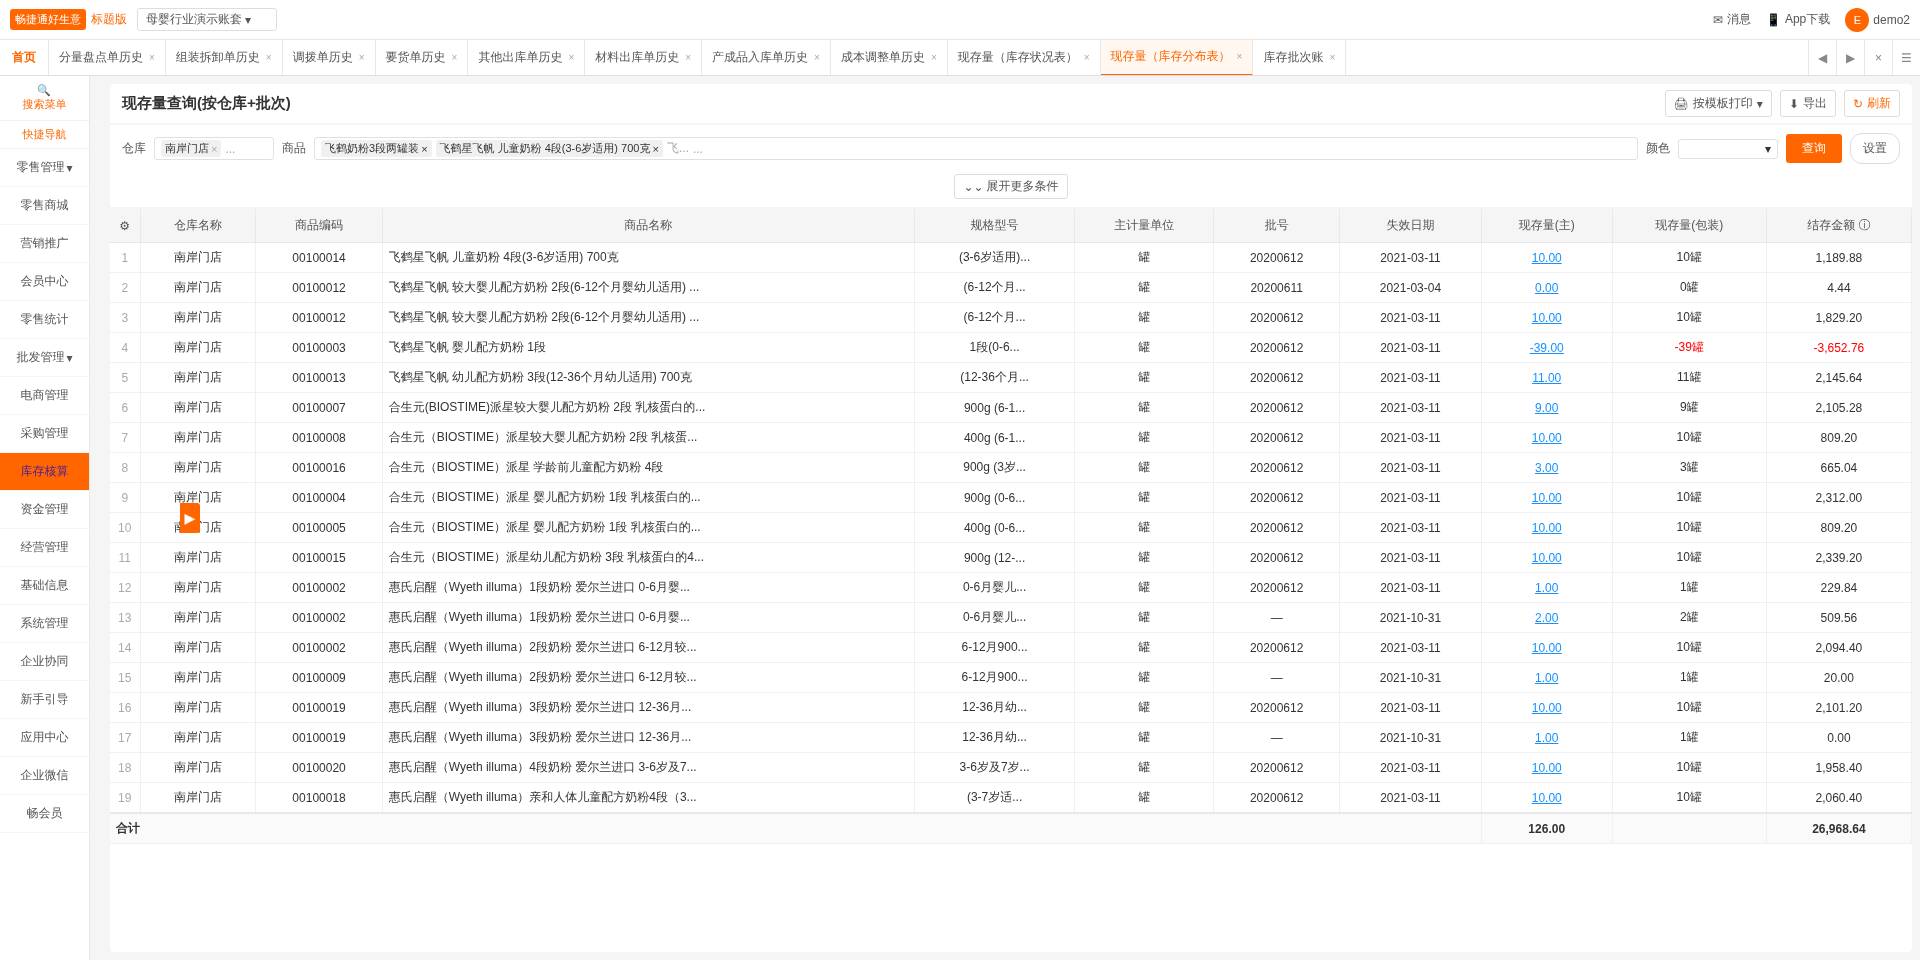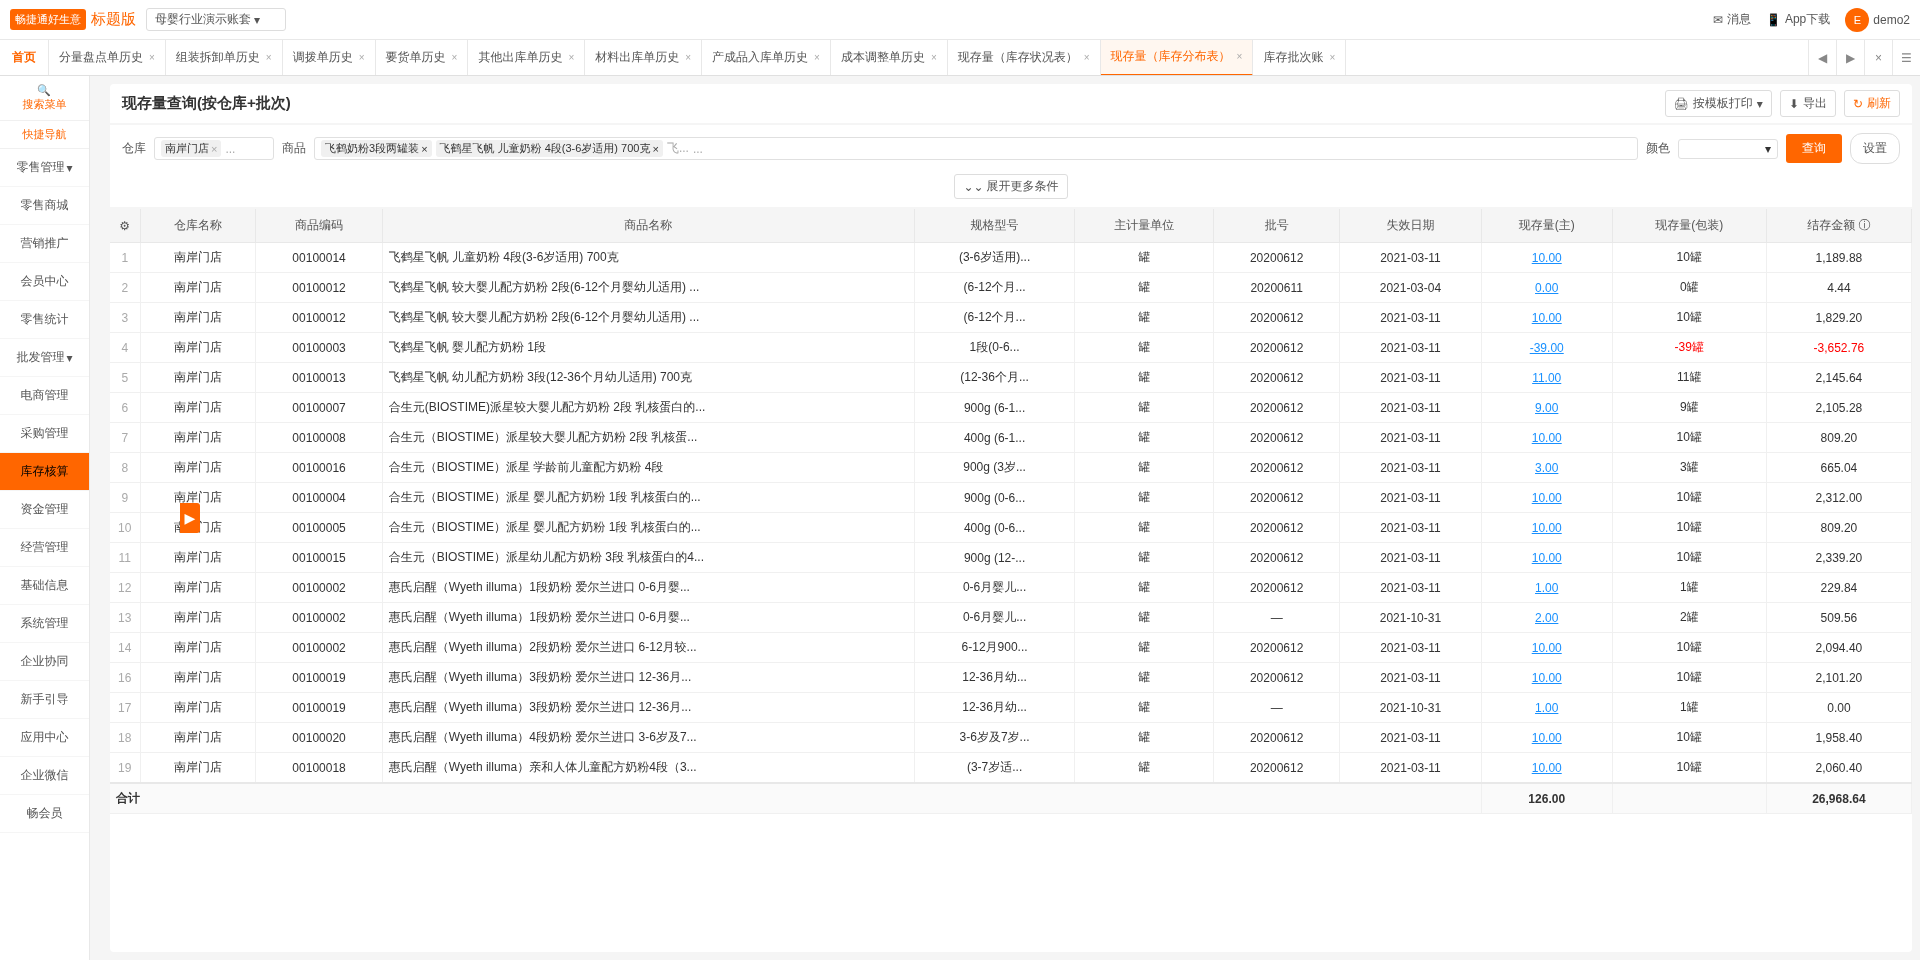--- a/index.html
+++ b/index.html
@@ -2,21 +2,21 @@
 <html><head>
   <meta charset="utf-8">
   <style>
     * { box-sizing: border-box; margin: 0; padding: 0; }
     body { font-family: 'Microsoft YaHei', Arial, sans-serif; font-size: 12px; background: #f5f5f5; color: #333; overflow: hidden; height: 960px; }
 
     
     .top-bar { display: flex; align-items: center; background: #fff; height: 40px; border-bottom: 1px solid #e8e8e8; padding: 0 10px; gap: 10px; }
     .logo-area { display: flex; align-items: center; gap: 5px; min-width: 90px; }
     .logo-box { background: #ff6600; color: #fff; font-size: 11px; padding: 3px 5px; border-radius: 3px; white-space: nowrap; text-align: right; }
-    .logo-sub { color: #ff6600; font-size: 15px; }
+    .logo-sub { color: #ff6600; font-size: 12px; }
     .industry-select { display: flex; align-items: center; gap: 3px; border: 1px solid #ddd; border-radius: 3px; padding: 2px 8px; cursor: pointer; font-size: 12px; color: #555; min-width: 140px; }
     .top-right { margin-left: auto; display: flex; align-items: center; gap: 15px; }
     .top-icon-btn { display: flex; align-items: center; gap: 4px; cursor: pointer; color: #555; font-size: 12px; }
     .avatar { width: 24px; height: 24px; border-radius: 50%; background: #ff6600; color: #fff; display: flex; align-items: center; justify-content: center; font-size: 11px; }
 
     
     .tab-bar { display: flex; align-items: center; background: #fff; border-bottom: 1px solid #e0e0e0; height: 36px; overflow: hidden; }
     .tab-item { display: flex; align-items: center; padding: 0 10px; height: 36px; border-right: 1px solid #e8e8e8; font-size: 12px; color: #555; cursor: pointer; white-space: nowrap; gap: 4px; flex-shrink: 0; }
     .tab-item.active { background: #fff7f0; color: #ff6600; border-bottom: 2px solid #ff6600; }
     .tab-item .close-x { color: #aaa; font-size: 10px; cursor: pointer; margin-left: 2px; }
@@ -25,21 +25,21 @@
     .home-tab { color: #ff6600; font-weight: bold; padding: 0 12px; }
 
     
     .main-layout { display: flex; height: calc(960px - 40px - 36px); }
 
     
     .sidebar { width: 90px; background: #fff; border-right: 1px solid #e8e8e8; display: flex; flex-direction: column; overflow-y: auto; }
     .sidebar-search { padding: 8px 5px; text-align: center; font-size: 11px; color: #ff6600; cursor: pointer; border-bottom: 1px solid #f0f0f0; }
     .sidebar-nav-label { padding: 6px 5px; text-align: center; font-size: 11px; color: #ff6600; cursor: pointer; border-bottom: 1px solid #f0f0f0; }
     .sidebar-item { padding: 10px 5px; text-align: center; font-size: 12px; color: #555; cursor: pointer; border-bottom: 1px solid #f5f5f5; }
-    .sidebar-item.active { background: #ff6600; color: #000000; }
+    .sidebar-item.active { background: #ff6600; color: #4c1d95; }
     .sidebar-item-with-arrow { display: flex; align-items: center; justify-content: center; gap: 2px; }
 
     
     .content-area { flex: 1; display: flex; flex-direction: column; overflow: hidden; background: #f5f5f5; padding: 8px; }
 
     
     .page-header { display: flex; align-items: center; justify-content: space-between; background: #fff; padding: 6px 12px; border-radius: 4px 4px 0 0; margin-bottom: 2px; }
     .page-title { font-size: 15px; font-weight: bold; color: #333; }
     .header-actions { display: flex; align-items: center; gap: 8px; }
     .btn-template { display: flex; align-items: center; gap: 4px; border: 1px solid #ddd; border-radius: 3px; padding: 4px 8px; cursor: pointer; font-size: 12px; color: #555; }
@@ -502,20 +502,33 @@
       <td class="td-left" style="max-width:280px;overflow:hidden;text-overflow:ellipsis;">惠氏启醒（Wyeth illuma）2段奶粉 爱尔兰进口 6-12月较...</td>
       <td>6-12月900...</td>
       <td>罐</td>
       <td>20200612</td>
       <td>2021-03-11</td>
       <td class="td-link">10.00</td>
       <td>10罐</td>
       <td>2,094.40</td>
     </tr>
               <tr>
+      <td class="row-idx">15</td>
+      <td>南岸门店</td>
+      <td>00100009</td>
+      <td class="td-left" style="max-width:280px;overflow:hidden;text-overflow:ellipsis;">惠氏启醒（Wyeth illuma）2段奶粉 爱尔兰进口 6-12月较...</td>
+      <td>6-12月900...</td>
+      <td>罐</td>
+      <td>—</td>
+      <td>2021-10-31</td>
+      <td class="td-link">1.00</td>
+      <td>1罐</td>
+      <td>20.00</td>
+    </tr>
+              <tr>
       <td class="row-idx">16</td>
       <td>南岸门店</td>
       <td>00100019</td>
       <td class="td-left" style="max-width:280px;overflow:hidden;text-overflow:ellipsis;">惠氏启醒（Wyeth illuma）3段奶粉 爱尔兰进口 12-36月...</td>
       <td>12-36月幼...</td>
       <td>罐</td>
       <td>20200612</td>
       <td>2021-03-11</td>
       <td class="td-link">10.00</td>
       <td>10罐</td>

